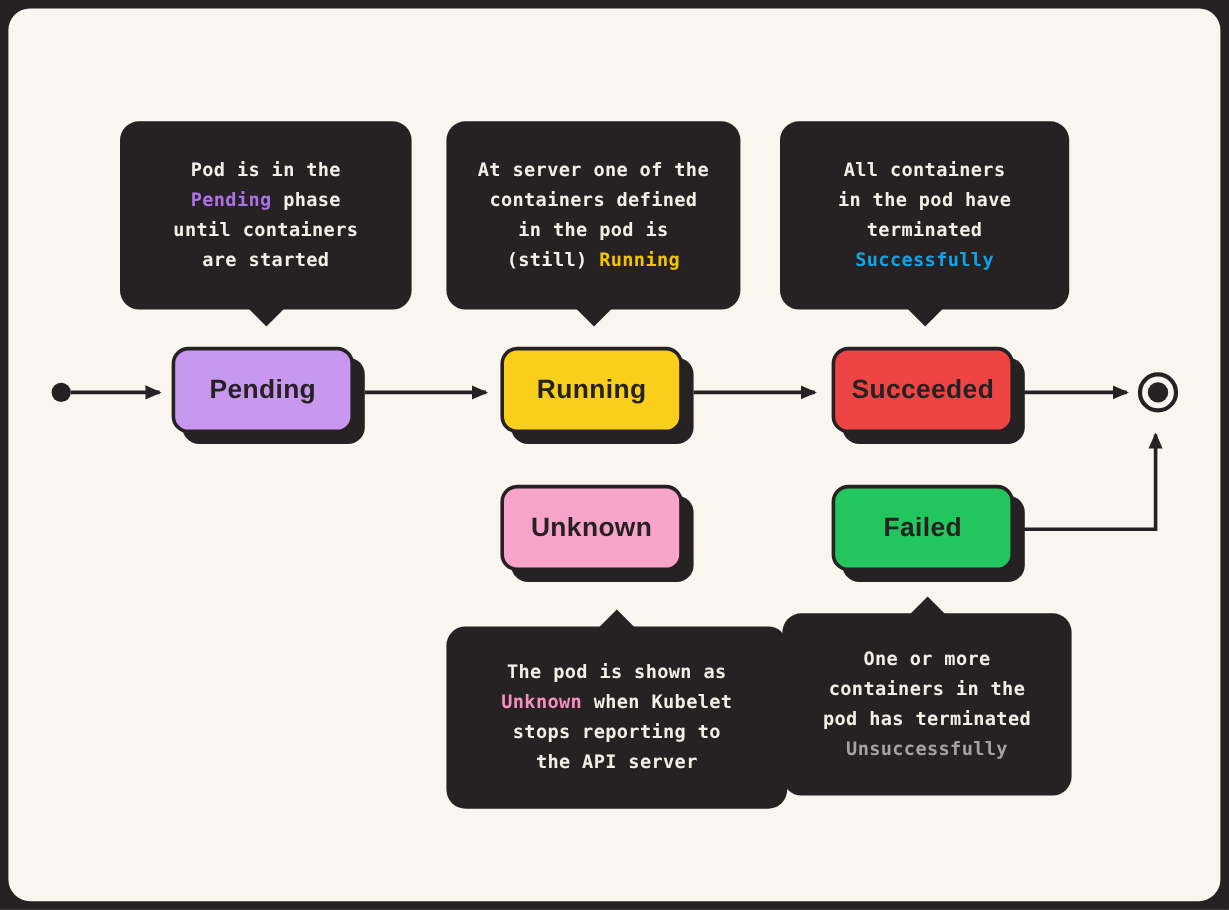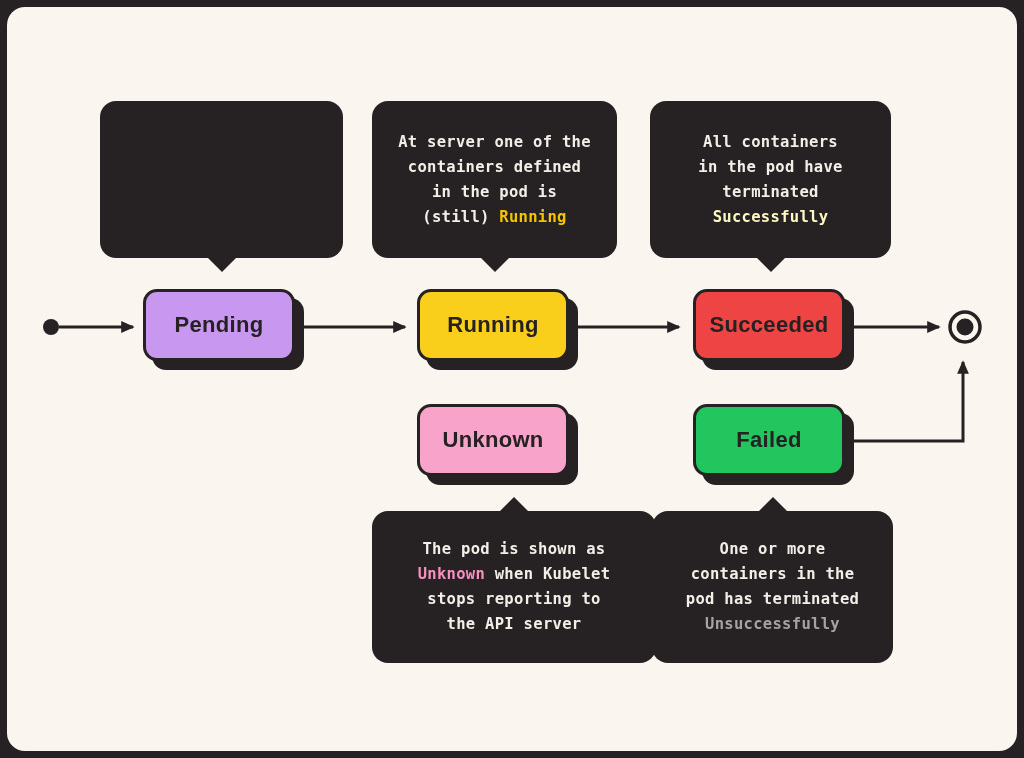--- a/index.html
+++ b/index.html
@@ -92,40 +92,44 @@
       <span class="node-label">Succeeded</span>
     </div>
     <div class="node" style="left: 410px; top: 397px; background: rgb(248, 163, 201);">
       <span class="node-label">Unknown</span>
     </div>
     <div class="node" style="left: 686px; top: 397px; background: #22c55e;">
       <span class="node-label">Failed</span>
     </div>
 
     <div class="callout" style="left:93px;top:94px;width:243px;height:157px">
+      <div class="callout-text"><span>Pod is in the
+</span><span style="color: rgb(172, 114, 230);">Pending</span><span> phase
+until containers
+are started</span></div>
       <div class="tail tail-down"></div>
     </div>
 
     <div class="callout" style="left:365px;top:94px;width:245px;height:157px">
       <div class="callout-text"><span>At server one of the
 containers defined
 in the pod is
 (still) </span><span style="color: rgb(245, 196, 0);">Running</span><span></span></div>
       <div class="tail tail-down"></div>
     </div>
 
     <div class="callout" style="left:643px;top:94px;width:241px;height:157px">
       <div class="callout-text"><span>All containers
 in the pod have
 terminated
-</span><span style="color: #fef9c3;">Successfully</span><span></span></div>
+</span><span style="color: #0ea5e9;">Successfully</span><span></span></div>
       <div class="tail tail-down"></div>
     </div>
 
-    <div class="callout" style="left:365px;top:504px;width:284px;height:152px">
+    <div class="callout" style="left:365px;top:515px;width:284px;height:152px">
       <div class="callout-text"><span>The pod is shown as
 </span><span style="color: rgb(245, 144, 190);">Unknown</span><span> when Kubelet
 stops reporting to
 the API server</span></div>
       <div class="tail tail-up"></div>
     </div>
 
     <div class="callout" style="left:645px;top:504px;width:241px;height:152px">
       <div class="callout-text"><span>One or more
 containers in the

